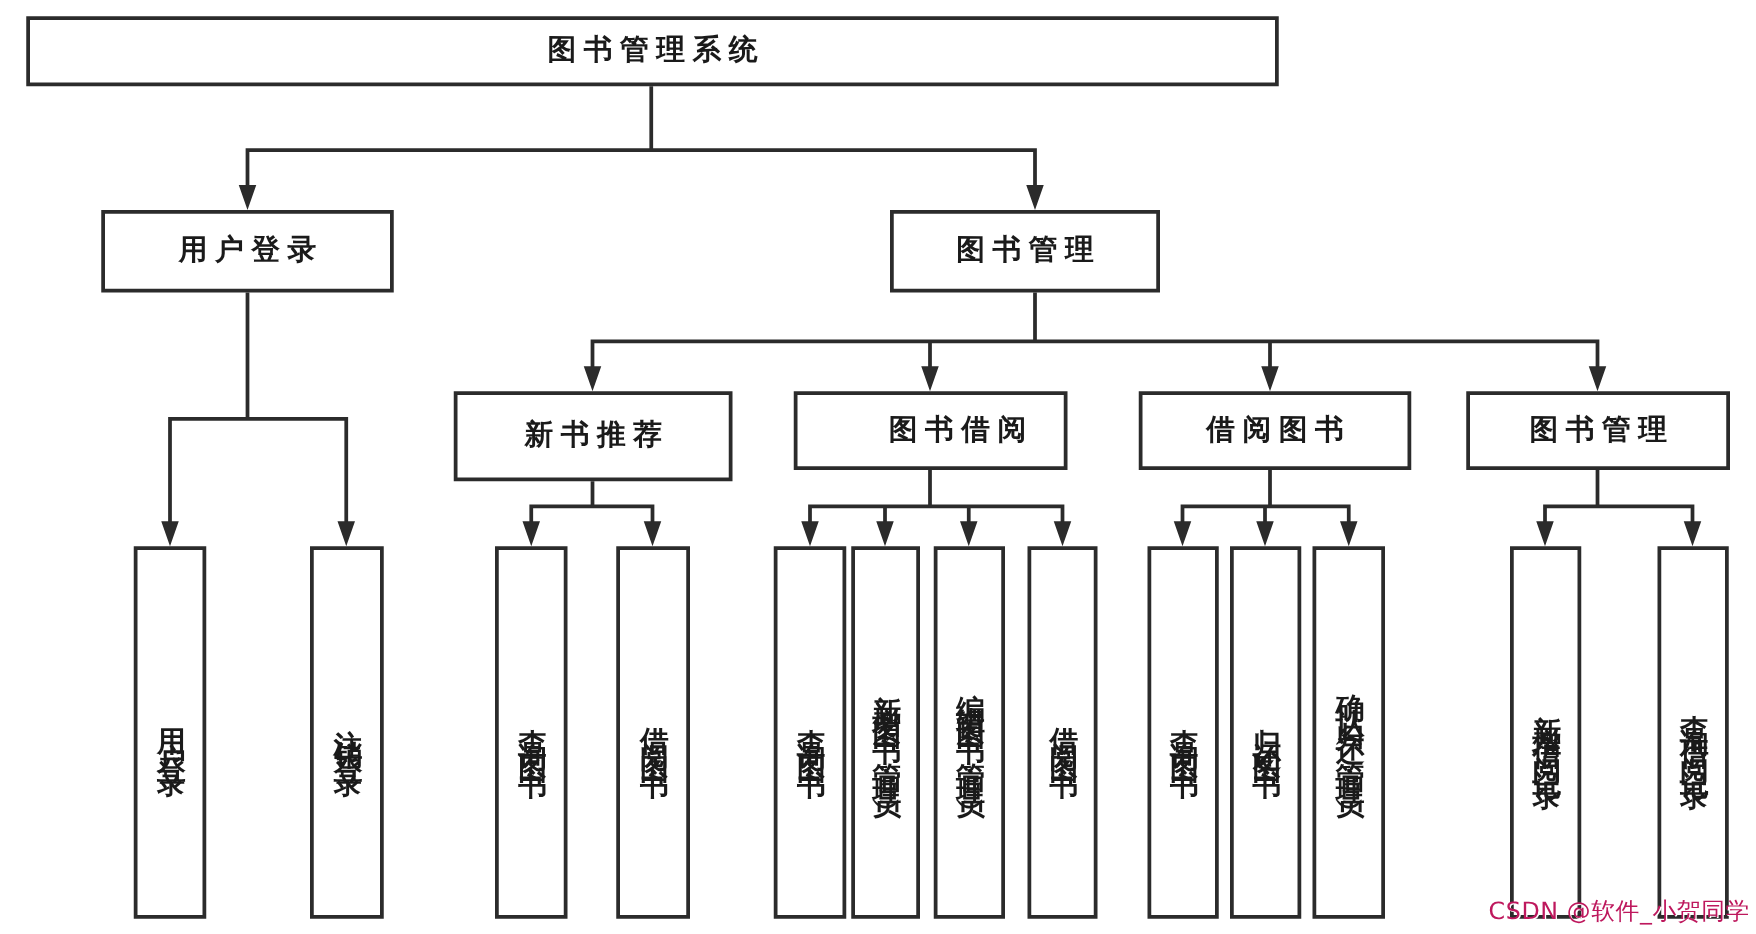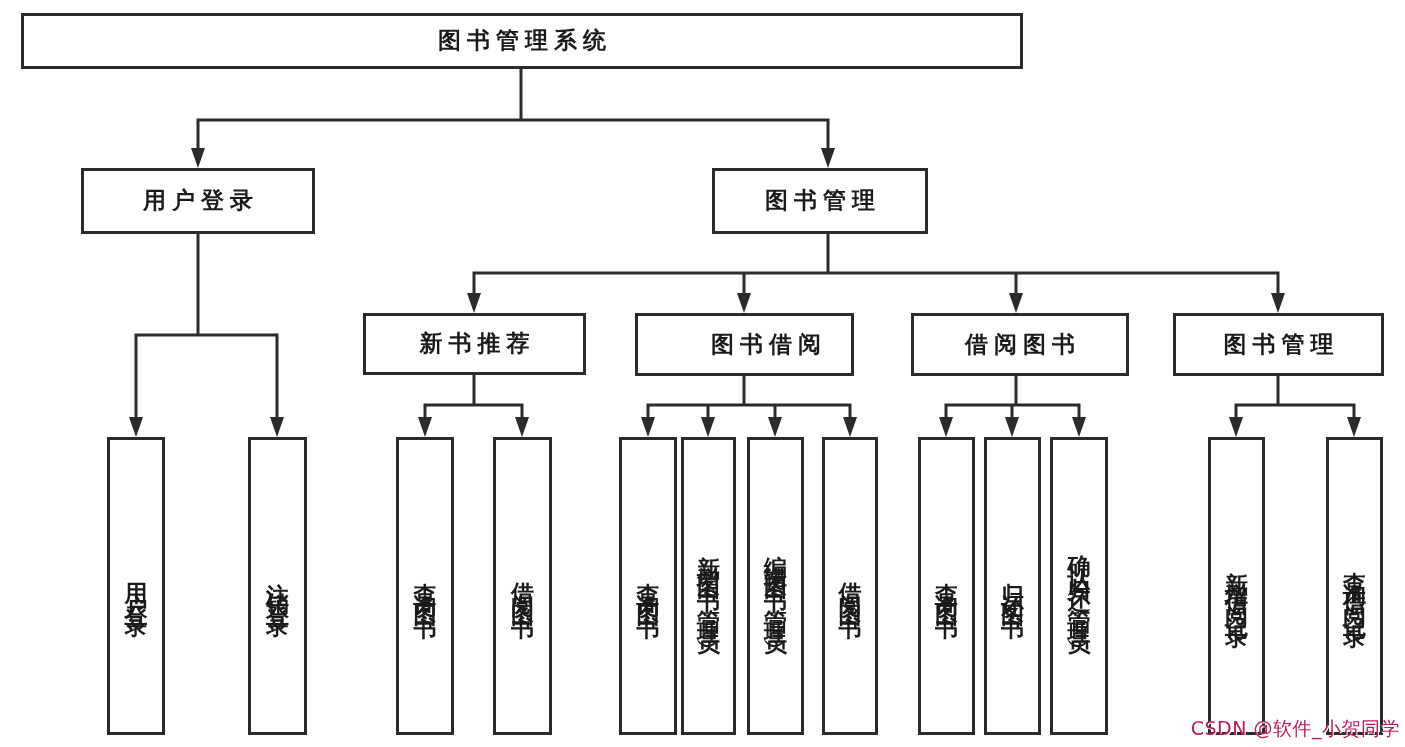--- a/index.html
+++ b/index.html
@@ -76,21 +76,21 @@
       M939 417 L953 417 L946 437 Z  M1005 417 L1019 417 L1012 437 Z
       M1072 417 L1086 417 L1079 437 Z  M1229 417 L1243 417 L1236 437 Z
       M1347 417 L1361 417 L1354 437 Z"></path>
   </svg>
 
   <div class="box" style="left:21px; top:13px; width:1002px; height:56px;">图书管理系统</div>
 
   <div class="box" style="left:81px; top:168px; width:234px; height:66px;">用户登录</div>
   <div class="box" style="left:712px; top:168px; width:216px; height:66px;">图书管理</div>
 
-  <div class="box" style="left:363px; top:313px; width:223px; height:62px;">新书推荐</div>
+  <div class="box" style="left:363px; top:313px; width:223px; height:72px;">新书推荐</div>
   <div class="box" style="left:635px; top:313px; width:219px; height:63px;padding-left:43px;">图书借阅</div>
   <div class="box" style="left:911px; top:313px; width:218px; height:63px;">借阅图书</div>
   <div class="box" style="left:1173px; top:313px; width:211px; height:63px;">图书管理</div>
 
   <div class="box v" style="left:107px; top:437px; width:58px; height:298px;">用户登录</div>
   <div class="box v" style="left:248px; top:437px; width:59px; height:298px;">注销登录</div>
 
   <div class="box v" style="left:396px; top:437px; width:58px; height:298px;">查询图书</div>
   <div class="box v" style="left:493px; top:437px; width:59px; height:298px;">借阅图书</div>
 

